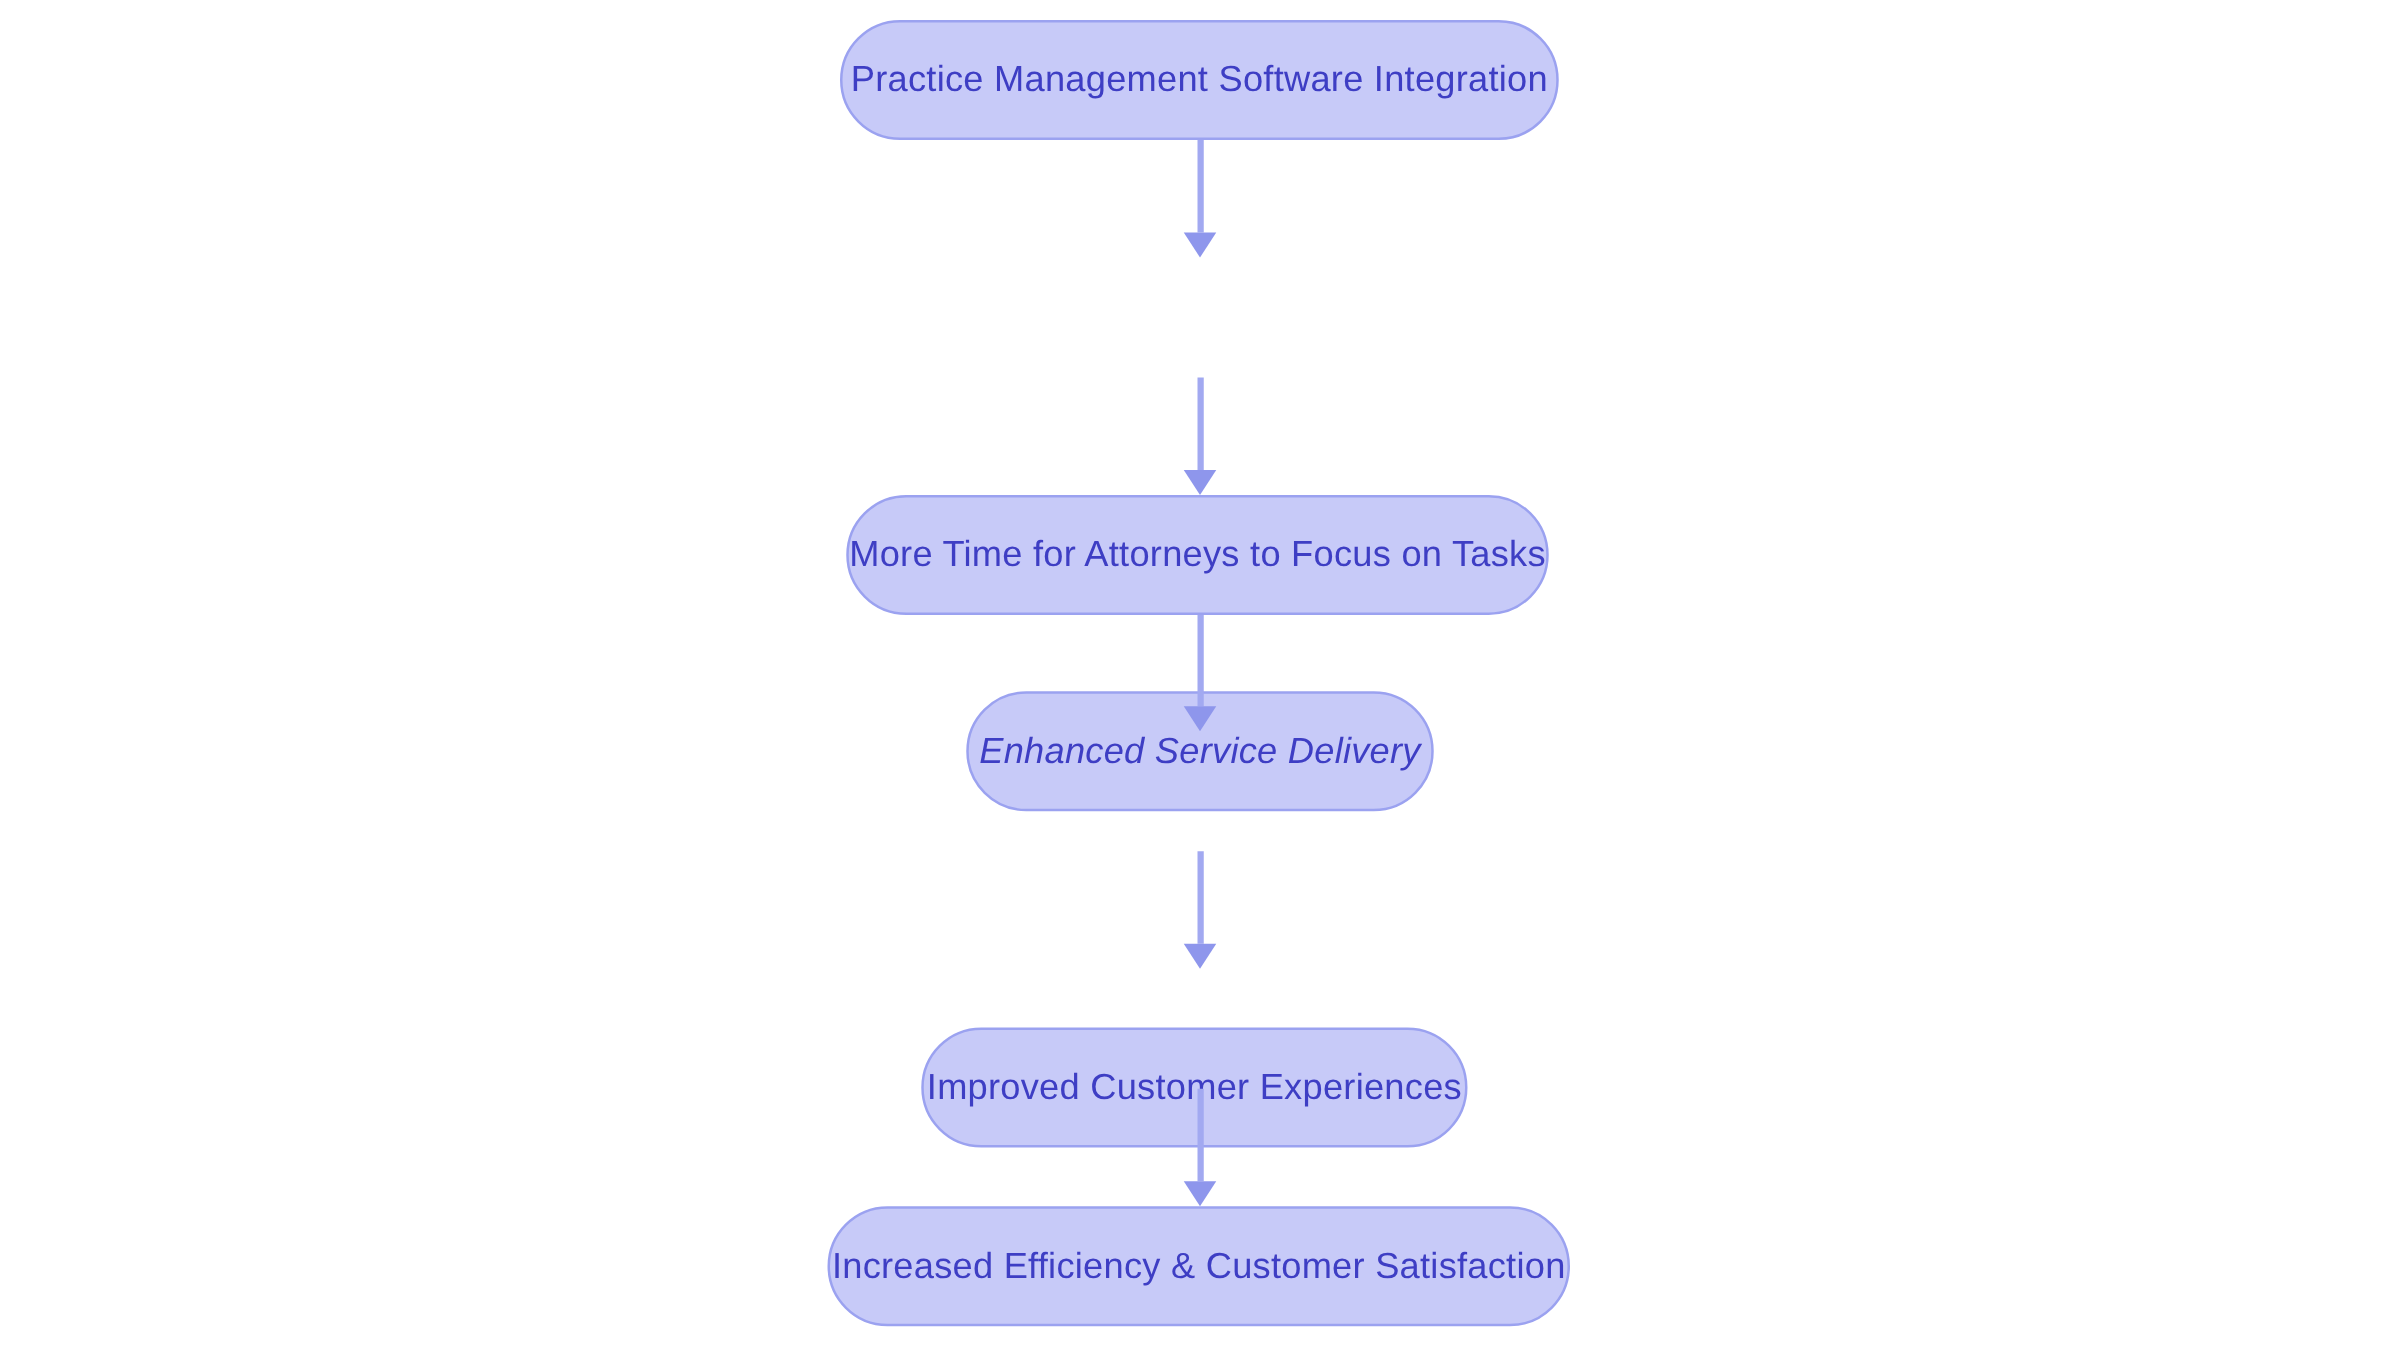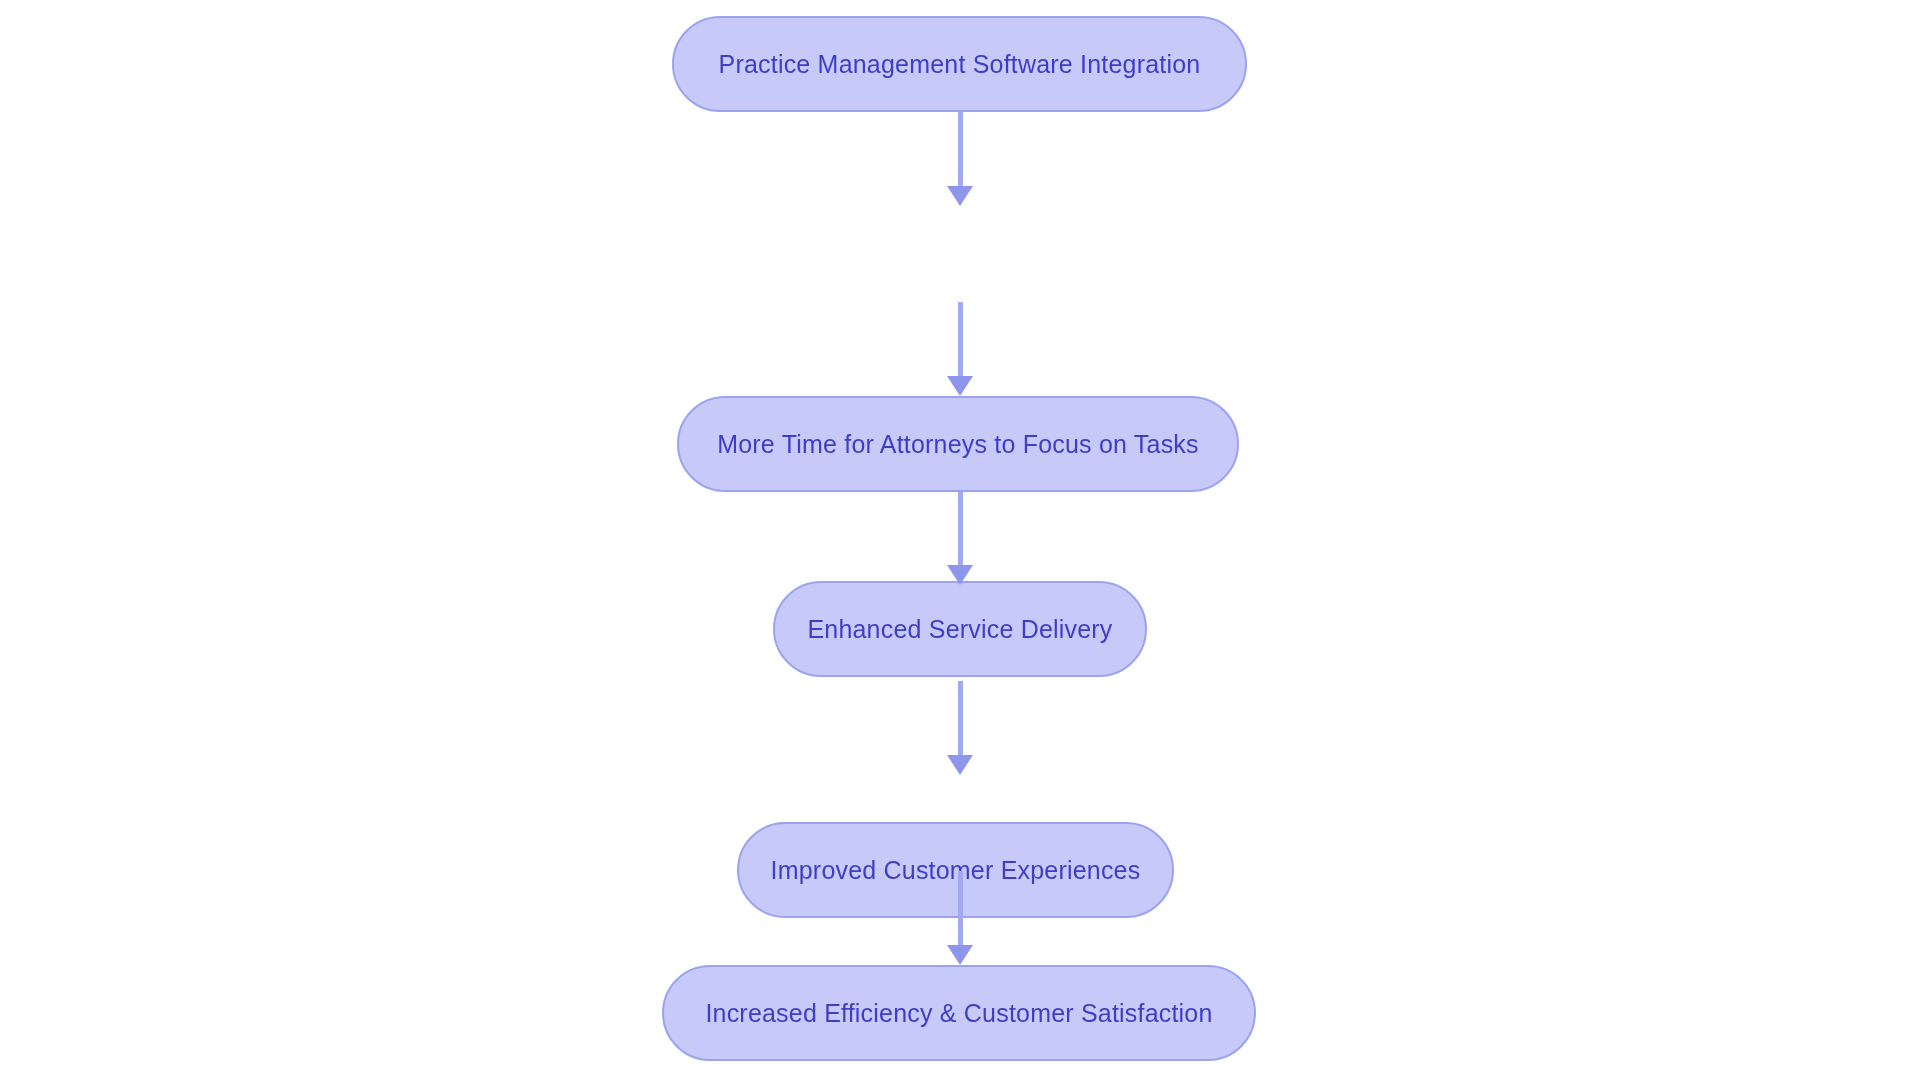--- a/index.html
+++ b/index.html
@@ -21,21 +21,21 @@
     height: 96px;
     border-radius: 48px;
     background: var(--node-fill, #c7caf8);
     border: 2px solid var(--node-border, #9ba2f0);
     display: flex;
     align-items: center;
     justify-content: center;
   }
   .node-label {
     color: var(--node-text, #3e3ec4);
-    font-size: 25px;
+    font-size: 29px;
     font-weight: 500;
     letter-spacing: 0.2px;
     white-space: nowrap;
   }
   .arrow {
     position: absolute;
     left: 947px;
     width: 26px;
     display: flex;
     flex-direction: column;
@@ -61,21 +61,21 @@
 
   <div class="node" style="left:672px; top:16px; width:575px;">
     <span class="node-label">Practice Management Software Integration</span>
   </div>
 
 
   <div class="node" style="left:677px; top:396px; width:562px;">
     <span class="node-label">More Time for Attorneys to Focus on Tasks</span>
   </div>
 
-  <div class="node" style="left:773px; top:581px; width:374px;">
+  <div class="node" style="left:773px; top:553px; width:374px;font-style:italic;">
     <span class="node-label">Enhanced Service Delivery</span>
   </div>
 
   <div class="node" style="left:737px; top:775px; width:437px;margin-top:47px;">
     <span class="node-label">Improved Customer Experiences</span>
   </div>
 
   <div class="node" style="left:662px; top:965px; width:594px;">
     <span class="node-label">Increased Efficiency &amp; Customer Satisfaction</span>
   </div>

